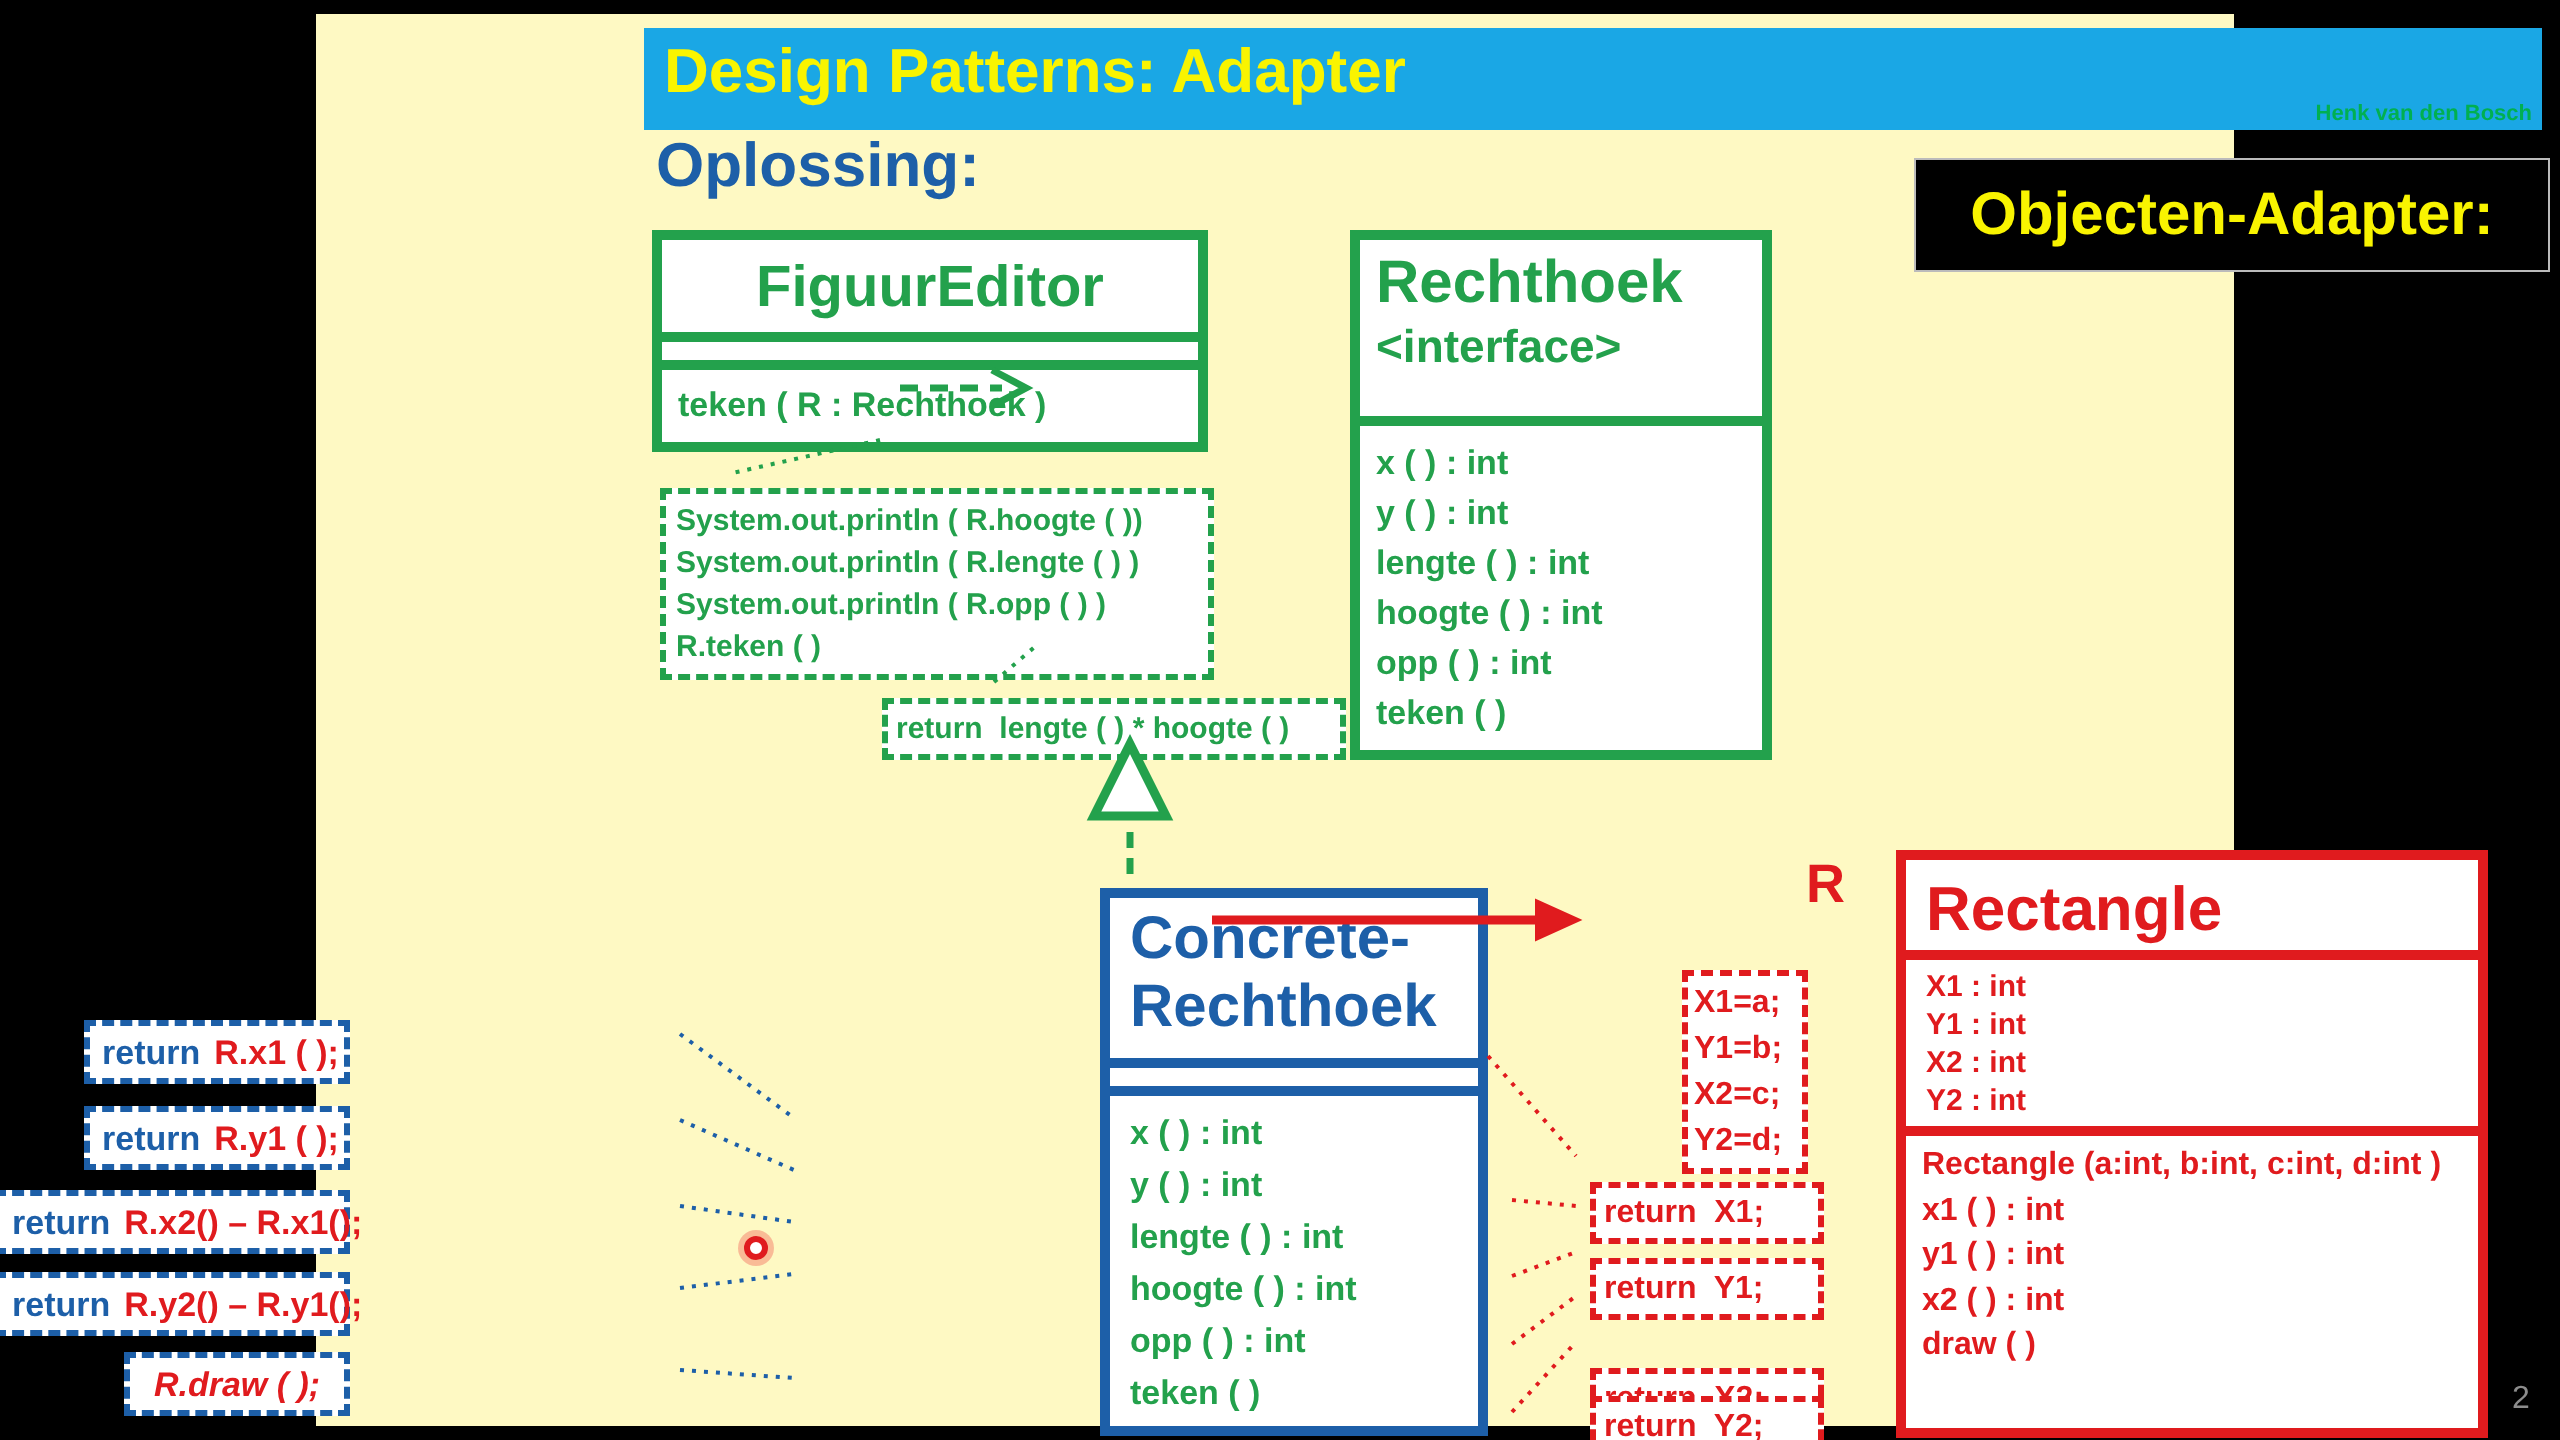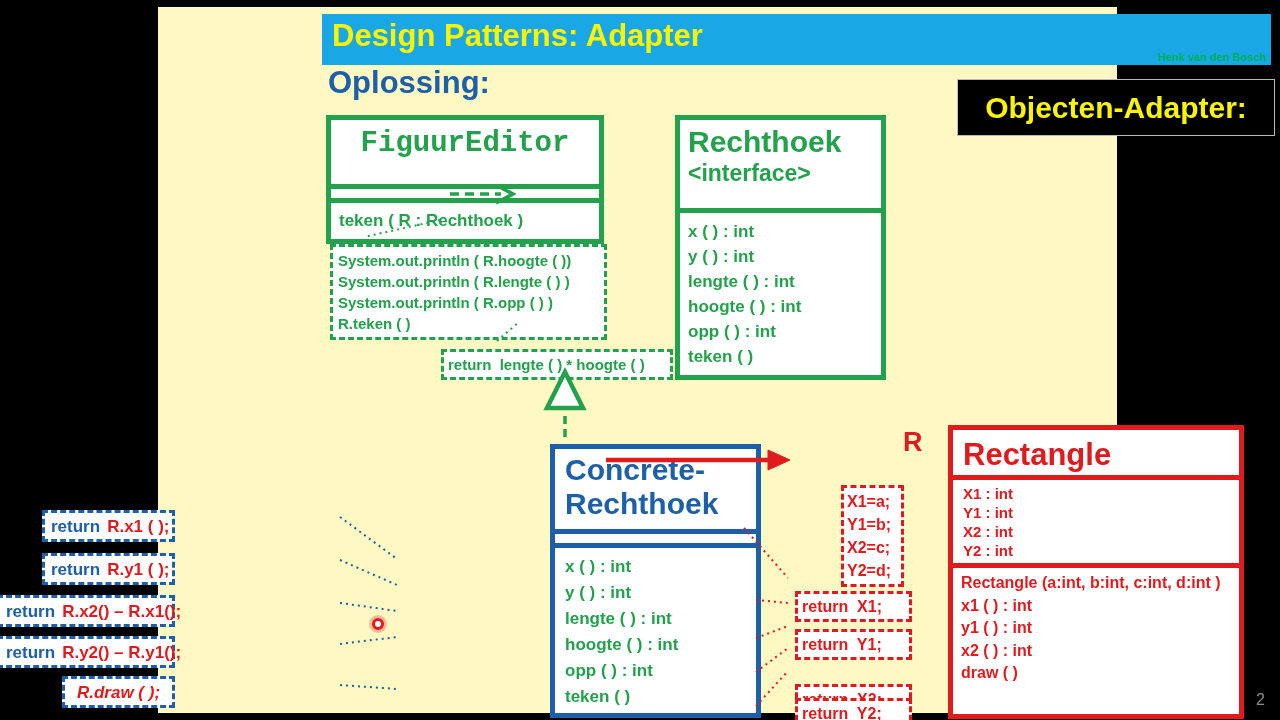--- a/index.html
+++ b/index.html
@@ -23,30 +23,30 @@
   .gbox{border:5px solid var(--green,#23a14c);}
   .bbox{border:5px solid var(--blue,#1d5fa8);}
   .rbox{border:5px solid var(--red,#e01b1e);}
   .band{height:9px;border-top:5px solid;border-bottom:5px solid;}
   .gbox .band{border-color:var(--green,#23a14c);}
   .bbox .band{border-color:var(--blue,#1d5fa8);}
   .rows{padding:6px 8px;}
   .row{font-size:17px;line-height:25px;color:var(--green,#23a14c);}
 
   #figBox{left:168px;top:108px;width:278px;}
-  #figBox .t{height:64px;line-height:48px;text-align:center;font-size:29px;color:var(--green,#23a14c);font-family:Liberation Mono, monospace;}
+  #figBox .t{height:46px;line-height:48px;text-align:center;font-size:29px;color:var(--green,#23a14c);}
   #figBox .rows{padding:5px 8px 6px 8px;}
 
   #rhBox{left:517px;top:108px;width:211px;}
   #rhBox .t2{height:84px;padding:4px 0 0 8px;color:var(--green,#23a14c);}
   #rhBox .t2 .big{font-size:30px;line-height:36px;}
   #rhBox .t2 .stereo{font-size:23px;line-height:27px;}
   #rhBox .rows{border-top:5px solid var(--green,#23a14c);padding:6px 8px;}
 
-  #ccBox{left:392px;top:437px;width:211px;height:274px;}
+  #ccBox{left:392px;top:437px;width:194px;height:274px;}
   #ccBox .t2{height:76px;padding:4px 0 0 10px;color:var(--blue,#1d5fa8);}
   #ccBox .t2 div{font-size:30px;line-height:34px;}
   #ccBox .rows{padding:6px 10px 4px 10px;}
   #ccBox .row{line-height:26px;}
 
   #rcBox{left:790px;top:418px;width:296px;height:294px;}
   #rcBox .t{height:45px;line-height:50px;padding-left:10px;font-size:31px;color:var(--red,#e01b1e);
     border-bottom:5px solid var(--red,#e01b1e);}
   #rcBox .fields{padding:4px 0 3px 10px;border-bottom:5px solid var(--red,#e01b1e);}
   #rcBox .fields .frow{font-size:15px;line-height:19px;color:var(--red,#e01b1e);}

